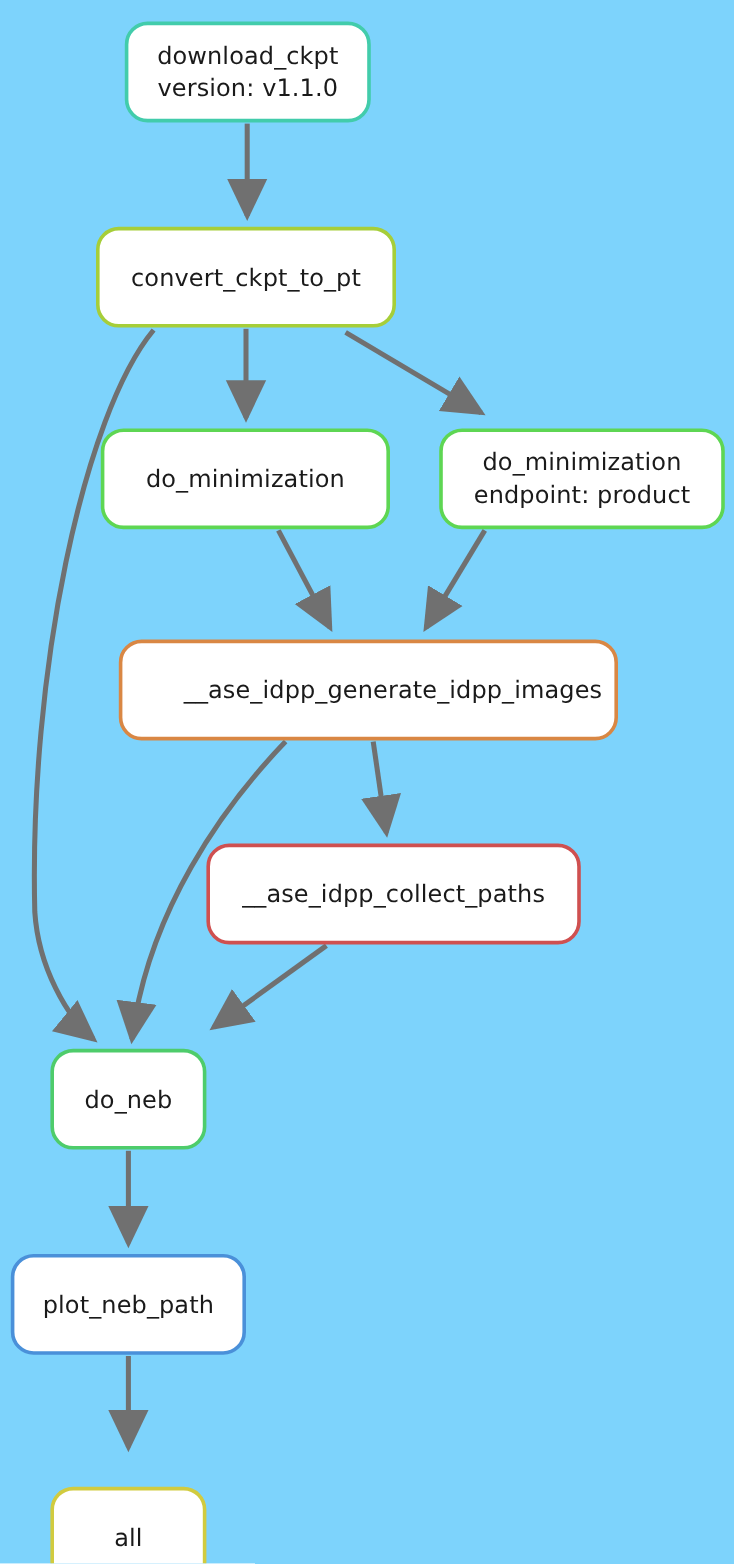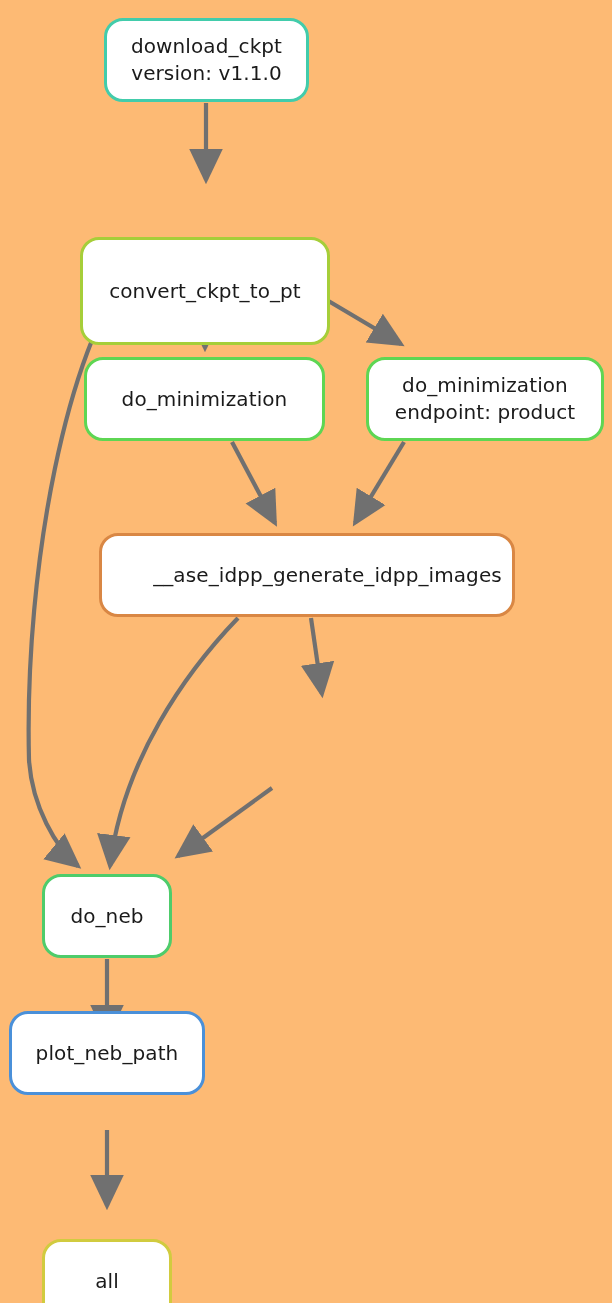--- a/index.html
+++ b/index.html
@@ -41,21 +41,21 @@
     letter-spacing: 0.1px;
     white-space: nowrap;
   }
   .node-line {
     display: block;
   }
 </style>
 </head>
 <body>
 
-<div id="graph-canvas" style="background: #fdba74;">
+<div id="graph-canvas" style="background: #7dd3fc;">
 
   <svg id="edge-layer" viewBox="0 0 612 1303" width="612" height="1303">
     <defs>
       <marker id="arrowhead" markerWidth="9" markerHeight="9" refX="7.4" refY="4.5" orient="auto" markerUnits="strokeWidth">
         <path d="M 0 0.5 L 8.4 4.5 L 0 8.5 z" fill="#707070"></path>
       </marker>
     </defs>
 
     <g fill="none" stroke="#707070" stroke-width="4.2" marker-end="url(#arrowhead)">
       <path d="M 206 103 L 206 180"></path>
@@ -70,43 +70,46 @@
       <path d="M 107 959 L 107 1036"></path>
       <path d="M 107 1130 L 107 1206"></path>
     </g>
   </svg>
 
   <div class="node" style="left: 104px; top: 18px; width: 205px; height: 84px; border-color: rgb(66, 204, 171);">
     <span class="node-line">download_ckpt</span>
     <span class="node-line">version: v1.1.0</span>
   </div>
 
-  <div class="node" style="left: 80px; top: 189px; width: 250px; height: 108px; border-color: rgb(166, 206, 57); margin-top: 48px;">
+  <div class="node" style="left: 80px; top: 189px; width: 250px; height: 84px; border-color: rgb(166, 206, 57);">
     <span class="node-line">convert_ckpt_to_pt</span>
   </div>
 
   <div class="node" style="left: 84px; top: 357px; width: 241px; height: 84px; border-color: rgb(94, 214, 83);">
     <span class="node-line">do_minimization</span>
   </div>
 
   <div class="node" style="left: 366px; top: 357px; width: 238px; height: 84px; border-color: rgb(94, 214, 83);">
     <span class="node-line">do_minimization</span>
     <span class="node-line">endpoint: product</span>
   </div>
 
   <div class="node" style="left: 99px; top: 533px; width: 416px; height: 84px; border-color: rgb(217, 135, 68); padding-left: 41px;">
     <span class="node-line">__ase_idpp_generate_idpp_images</span>
   </div>
 
+  <div class="node" style="left: 172px; top: 703px; width: 312px; height: 84px; border-color: rgb(207, 80, 80);">
+    <span class="node-line">__ase_idpp_collect_paths</span>
+  </div>
 
   <div class="node" style="left: 42px; top: 874px; width: 130px; height: 84px; border-color: rgb(78, 204, 107);">
     <span class="node-line">do_neb</span>
   </div>
 
-  <div class="node" style="left: 9px; top: 1011px; width: 196px; height: 84px; border-color: rgb(74, 144, 217);">
+  <div class="node" style="left: 9px; top: 1045px; width: 196px; height: 84px; border-color: rgb(74, 144, 217);">
     <span class="node-line">plot_neb_path</span>
   </div>
 
   <div class="node" style="left: 42px; top: 1215px; width: 130px; height: 84px; border-color: rgb(209, 203, 63); margin-top: 24px;">
     <span class="node-line">all</span>
   </div>
 
 </div>
 
 </body></html>

